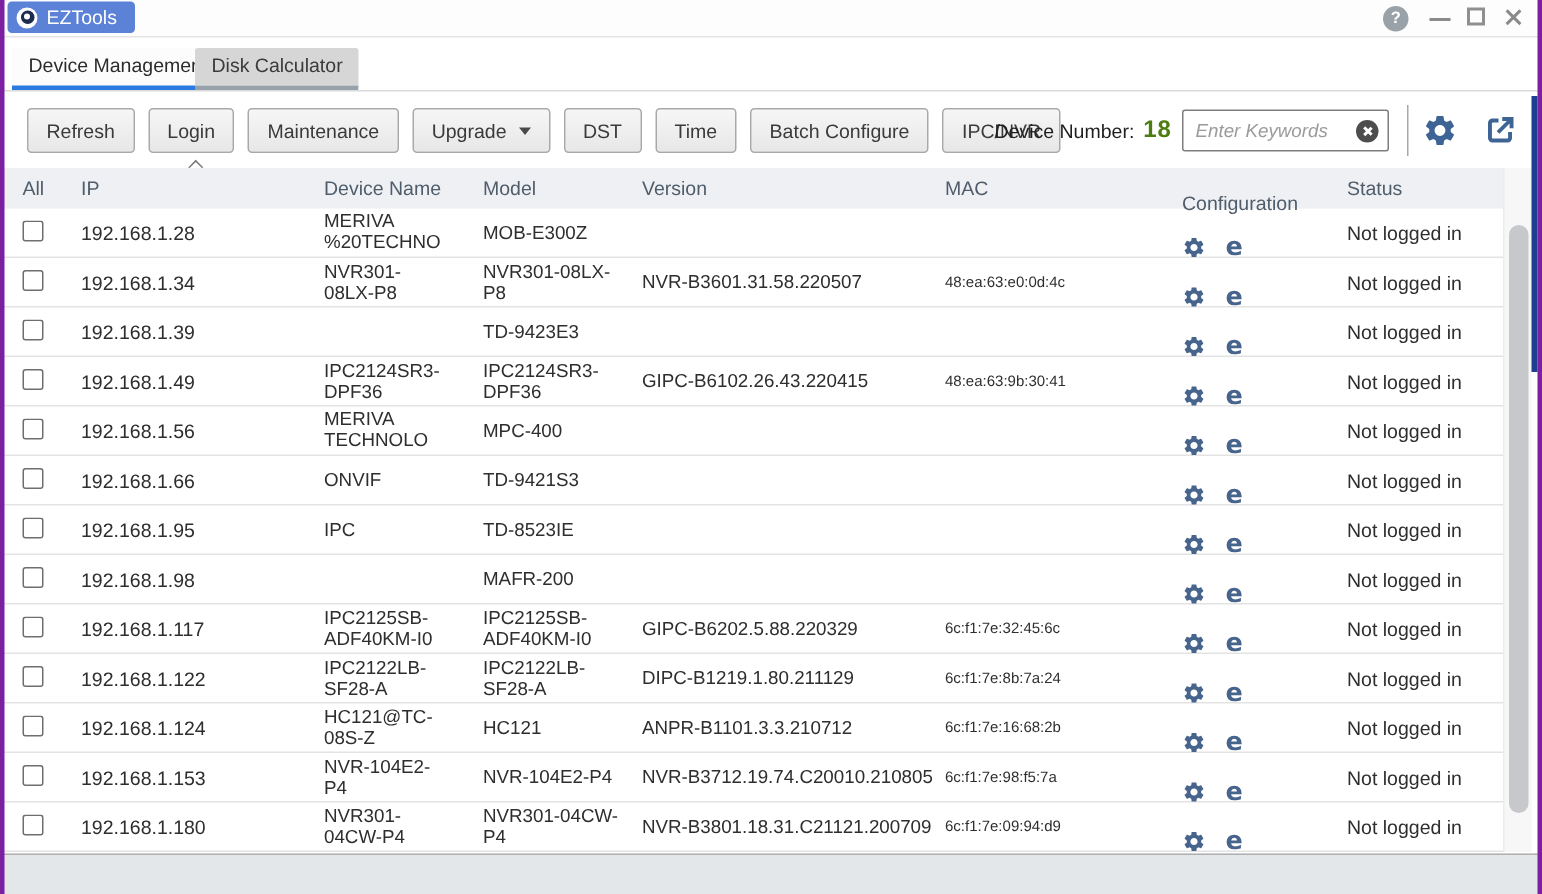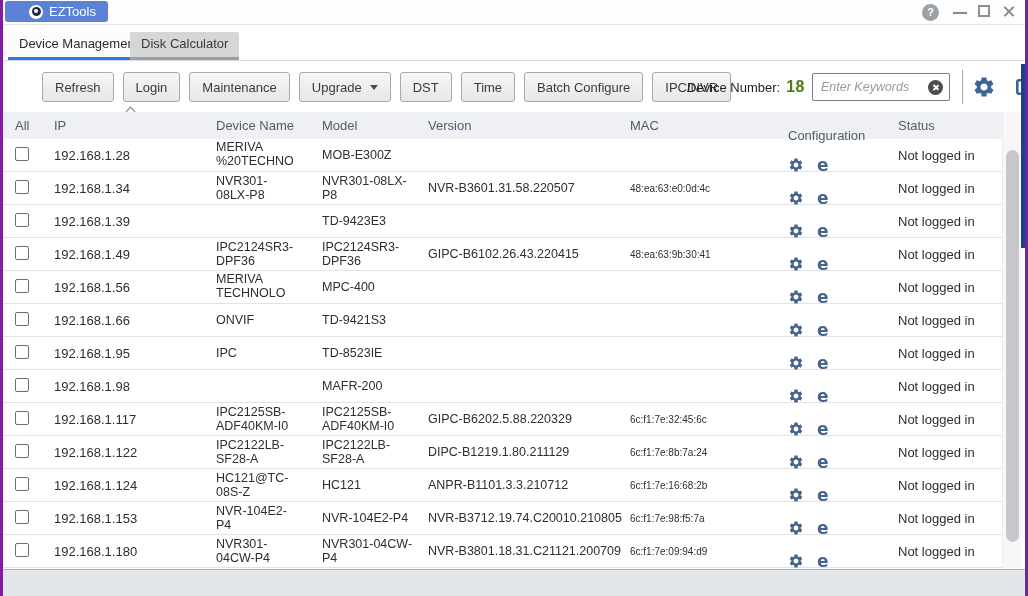--- a/index.html
+++ b/index.html
@@ -13,21 +13,21 @@
   }
   
   .edge { position:absolute; top:0; width:3px; height:596px; background:#7d1fa2; z-index:50; }
   .edge.left { left:0; }
   .edge.right { right:0; }
   .edge-artifact { position:absolute; right:3px; top:64px; width:4px; height:184px; background:#1d3f8f; z-index:50; }
 
   
   .titlebar { position:absolute; top:0; left:0; right:0; height:25px; background:#fdfdfd; border-bottom:1px solid #e4e4e4; }
   .logo-badge { position:absolute; left:5px; top:1px; height:21px; background:#5b82d7; border-radius:3px;
-    color:#fff; display:flex; align-items:center; gap:6px; padding:0 12px 0 24px; font-size:13px; }
+    color:#fff; display:flex; align-items:center; gap:6px; padding:0 12px 0 6px; font-size:13px; }
   .logo-circle { width:14px; height:14px; border-radius:50%; background:#fff; position:relative; }
   .logo-circle::after { content:""; position:absolute; left:2.5px; top:2.5px; width:9px; height:9px; border-radius:50%; background:#1d2b4f; }
   .logo-circle::before { content:""; position:absolute; left:5px; top:4.5px; width:4px; height:4px; border-radius:50%; background:#fff; z-index:1; }
 
   .help-icon { position:absolute; left:922px; top:4px; width:17px; height:17px; border-radius:50%;
     background:#9aa2a9; color:#fff; font-size:11px; font-weight:bold; text-align:center; line-height:17px; }
   .min-icon { position:absolute; left:953px; top:12px; width:14px; height:2px; background:#8a8a8a; }
   .max-icon { position:absolute; left:978px; top:5px; width:12px; height:12px; border:2px solid #8f8f8f; }
   .close-icon { position:absolute; left:1002px; top:5px; width:13px; height:13px; }
   .close-icon::before, .close-icon::after { content:""; position:absolute; left:6px; top:0; width:2px; height:13px; background:#8a8a8a; }
@@ -35,21 +35,21 @@
   .close-icon::after { transform:rotate(-45deg); }
 
   
   .tabbar { position:absolute; top:26px; left:0; right:0; height:35px; background:#ffffff; border-bottom:1px solid #dadada; }
   .tab { position:absolute; bottom:0; height:28px; display:flex; align-items:center; padding:0 11px 3px 11px;
     font-size:13px; color:#2c2c2c; cursor:default; }
   .tab.active { left:8px; background:#fcfcfc; border-bottom:3px solid #2a7ae0; }
   .tab.inactive { left:130px; background:#d6d6d6; border-bottom:3px solid #97a1ab; border-radius:2px 2px 0 0; color:#3a3a3a; }
 
   
-  .toolbar { position:absolute; top:62px; left:0; right:0; height:50px; background:#ffffff;margin-left:24px; }
+  .toolbar { position:absolute; top:62px; left:0; right:0; height:50px; background:#ffffff; }
   .btn-group { position:absolute; left:18px; top:10px; display:flex; gap:9px; }
   .tb-btn { height:30px; padding:0 12px; font-size:13px; color:#3a3a3a; display:flex; align-items:center;
     background:linear-gradient(#f6f6f6,#e7e7e7); border:1px solid #a9a9a9; border-radius:3px; white-space:nowrap; }
   .caret-down { display:inline-block; width:0; height:0; border-left:4px solid transparent;
     border-right:4px solid transparent; border-top:5px solid #4a4a4a; margin-left:8px; }
   .device-number { position:absolute; left:663px; top:0; height:50px; display:flex; align-items:center; font-size:13px; color:#1f1f1f; }
   .device-number b { margin-left:6px; color:#4d7c0f; font-size:16px; font-weight:bold; letter-spacing:0.5px; }
   .search-box { position:absolute; left:788px; top:11px; width:138px; height:28px; background:#fff;
     border:1px solid #7e7e7e; border-radius:2px; }
   .search-box input { position:absolute; left:8px; top:1px; width:102px; height:24px; border:none; outline:none;

